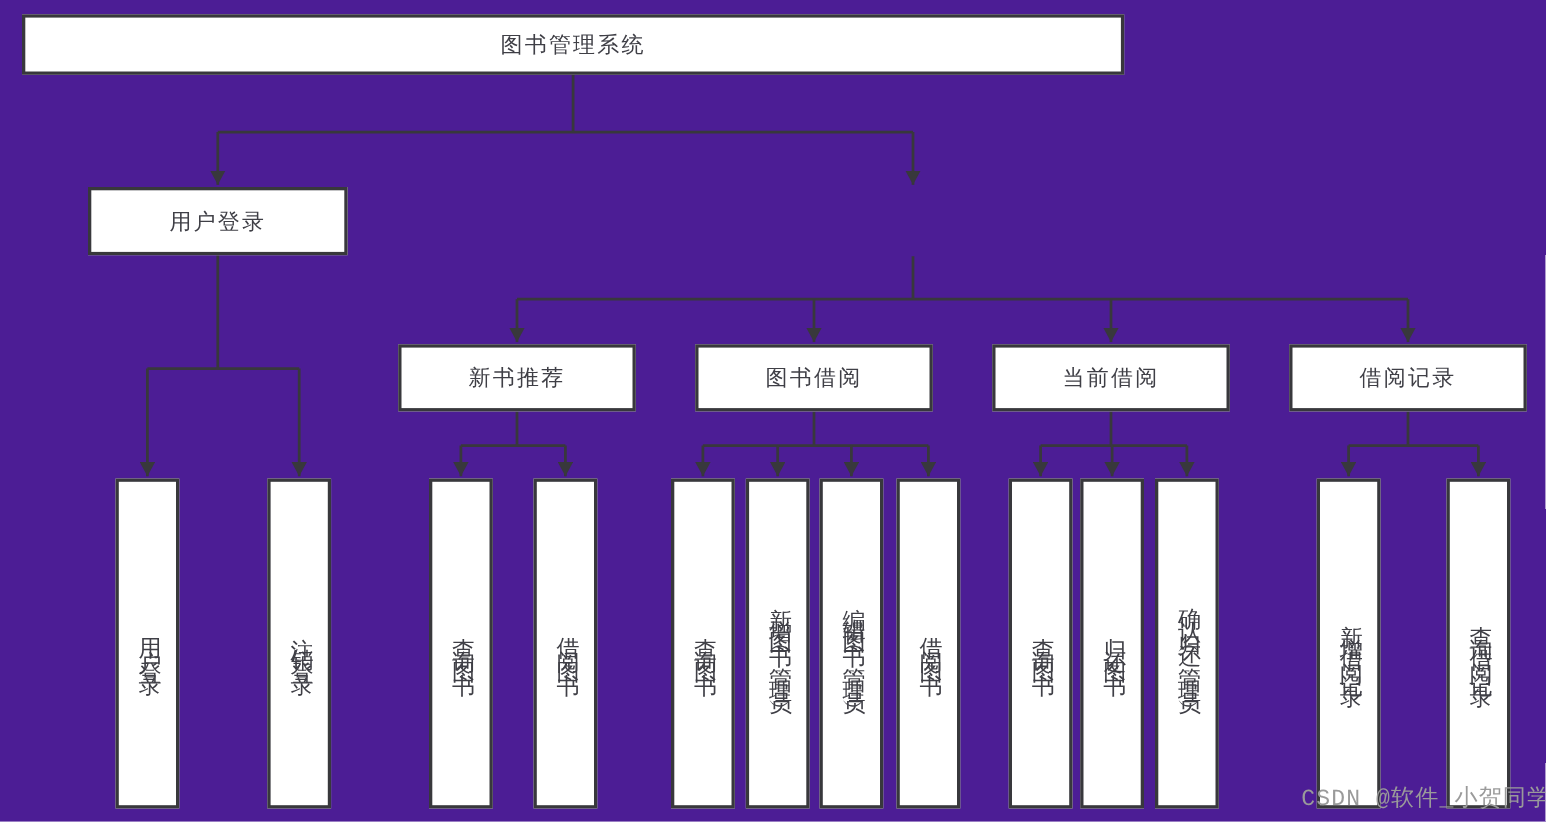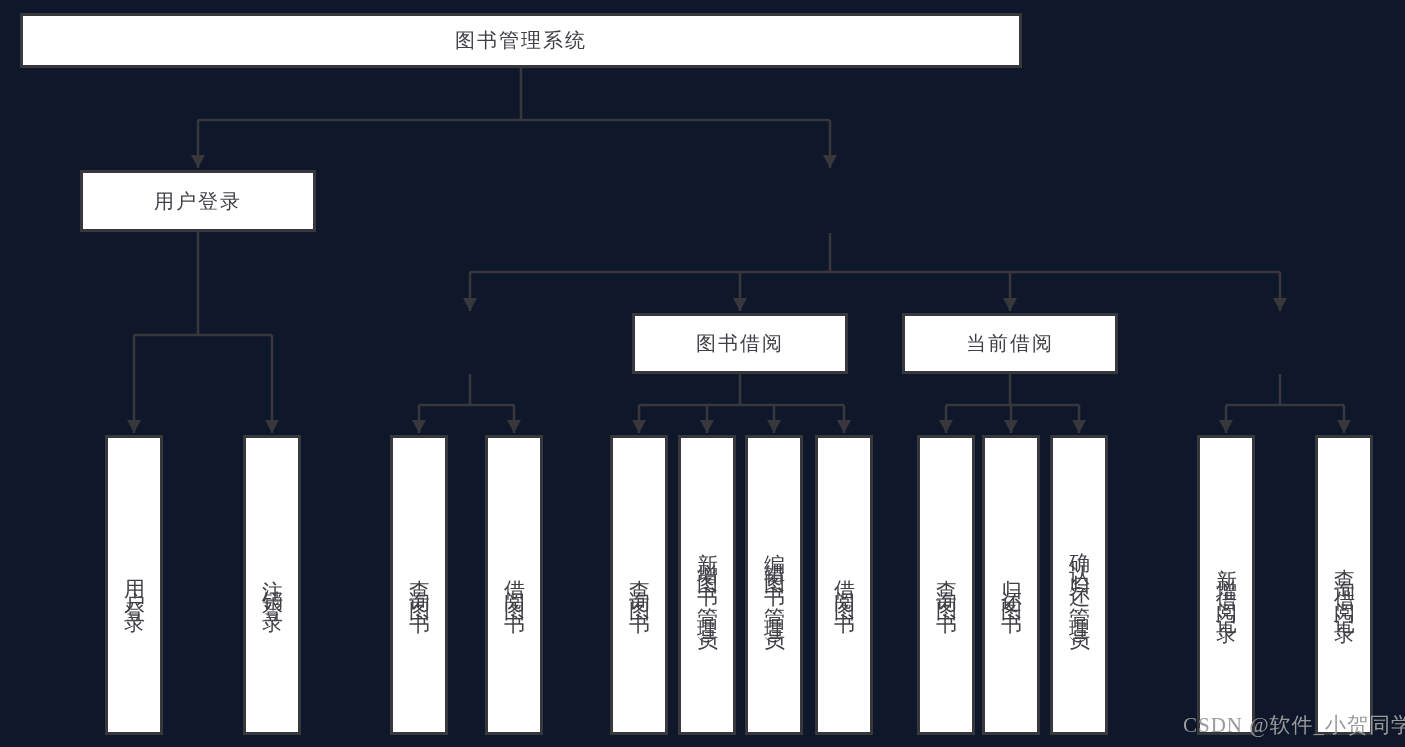--- a/index.html
+++ b/index.html
@@ -1,18 +1,18 @@
 <!DOCTYPE html>
 <html style="--line: #38383c; --text: #3f3f46; --wm: #9a9a9a;"><head>
 <meta charset="utf-8">
 <style>
   html,body{margin:0;padding:0;background:#fff;}
   .canvas{
-    position:relative;width:1405px;height:747px;background:#0f172a;
-    font-family:Liberation Serif, serif;
+    position:relative;width:1405px;height:747px;background:#4c1d95;
+    font-family:Liberation Mono, monospace;
     color:var(--text,#3f3f46);overflow:hidden;
   }
   .connectors{position:absolute;left:0;top:0;}
   .connectors path{stroke:var(--line,#38383c);stroke-width:2.5;fill:none;}
   .connectors .ar{marker-end:url(#arrowhead);}
   #arrowhead path{fill:var(--line,#38383c);stroke:none;}
   .box{
     position:absolute;box-sizing:border-box;background:#ffffff;
     border:3px solid var(--line,#38383c);
     display:flex;align-items:center;justify-content:center;
@@ -67,22 +67,24 @@
     <path class="ar" d="M1011 405 V433"></path>
     <path class="ar" d="M1079 405 V433"></path>
     <path class="ar" d="M1226 405 V433"></path>
     <path class="ar" d="M1344 405 V433"></path>
   </svg>
 
   <div class="box h" style="left:20px;top:13px;width:1002px;height:55px">图书管理系统</div>
 
   <div class="box h" style="left:80px;top:170px;width:236px;height:62px">用户登录</div>
 
+  <div class="box h" style="left:362px;top:313px;width:216px;height:61px">新书推荐</div>
   <div class="box h" style="left:902px;top:313px;width:216px;height:61px">当前借阅</div>
   <div class="box h" style="left:632px;top:313px;width:216px;height:61px">图书借阅</div>
+  <div class="box h" style="left:1172px;top:313px;width:216px;height:61px">借阅记录</div>
 
   <div class="box v" style="left:105px;top:435px;width:58px;height:300px">用户登录</div>
   <div class="box v" style="left:243px;top:435px;width:58px;height:300px">注销登录</div>
 
   <div class="box v" style="left:390px;top:435px;width:58px;height:300px">查询图书</div>
   <div class="box v" style="left:485px;top:435px;width:58px;height:300px">借阅图书</div>
 
   <div class="box v" style="left:610px;top:435px;width:58px;height:300px">查询图书</div>
   <div class="box v" style="left:678px;top:435px;width:58px;height:300px">新增图书（管理员）</div>
   <div class="box v" style="left:745px;top:435px;width:58px;height:300px">编辑图书（管理员）</div>

